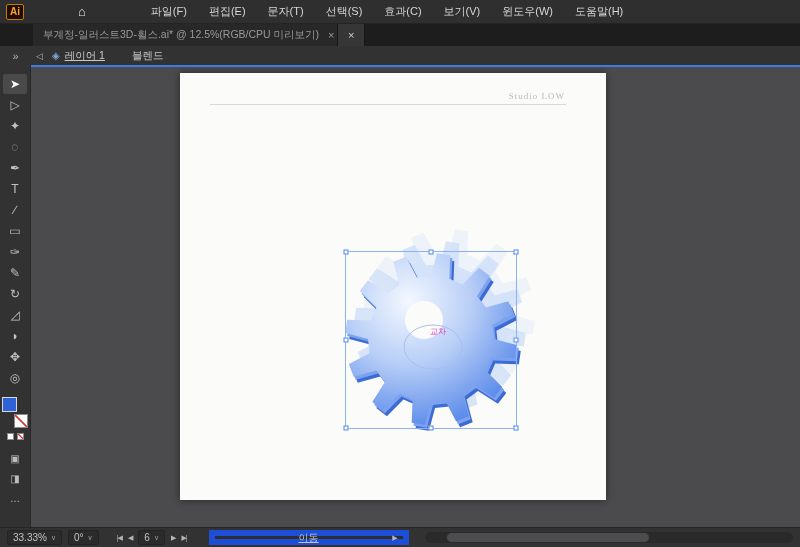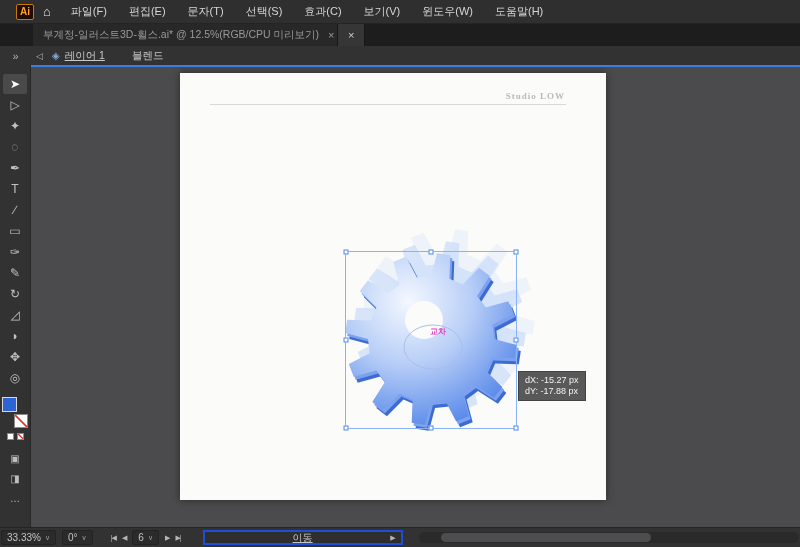--- a/index.html
+++ b/index.html
@@ -6,21 +6,21 @@
   html,body { margin:0; padding:0; }
   body {
     width:800px; height:547px; position:relative; overflow:hidden;
     background:#2f2f2f; font-family:"Liberation Sans", sans-serif;
     -webkit-font-smoothing:antialiased;
   }
 
   
   .menubar { position:absolute; top:0; left:0; right:0; height:24px;
     background:#2f2f2f; border-bottom:1px solid #242424;
-    display:flex; align-items:center; padding-left:16px; }
+    display:flex; align-items:center; padding-left:6px;gap:45px; }
   .logo { color:#ffa033; border:1px solid #c97a00; background:#1e0d00;
     font-weight:bold; font-size:10px; height:16px; line-height:14px;
     padding:0 3px; border-radius:2px; }
   .home { color:#e3e3e3; font-size:13px; margin:0 9px; }
   .menu-item { color:#d6d6d6; font-size:11px; padding:0 11px; line-height:23px; cursor:default; }
 
   
   .tabbar { position:absolute; top:24px; left:0; right:0; height:22px;
     background:#1d1d1d; display:flex; align-items:stretch; padding-left:33px; }
   .tab { display:flex; align-items:center; gap:9px; padding:0 10px;
@@ -54,47 +54,47 @@
   .mini-swatches { display:flex; gap:3px; margin-top:5px; }
   .mini { width:7px; height:7px; border:1px solid #8a8a8a; background:#fff; }
   .mini.none { background:linear-gradient(to top right,#fff 38%,#dd3030 46%,#dd3030 58%,#fff 64%); }
   .modes { margin-top:11px; display:flex; flex-direction:column; gap:4px; align-items:center; }
   .mode { width:22px; height:16px; line-height:16px; text-align:center; color:#bdbdbd; font-size:10px; }
 
   
   .canvas { position:absolute; left:31px; top:65px; right:0; bottom:20px;
     background:#4b4b4d; border-top:2px solid #3d7ce2; overflow:hidden; }
   .artboard { position:absolute; left:149px; top:6px; width:426px; height:427px;
-    background:#fbfbf9; box-shadow:0 0 8px rgba(0,0,0,.45);font-weight:bold; }
+    background:#fbfbf9; box-shadow:0 0 8px rgba(0,0,0,.45); }
   .brand-line { position:absolute; left:30px; top:31px; width:356px; height:1px; background:#d9d9db; }
   .brand-text { position:absolute; right:41px; top:18px; font-size:9px; color:#b9b9bf;
     font-family:"Liberation Serif", serif; letter-spacing:1px; }
   .artboard-svg { position:absolute; left:0; top:0; width:426px; height:427px; }
 
   .selection-box { position:absolute; left:314px; top:184px; width:172px; height:178px;
     border:1px solid #8ab2f5; }
   .handle { position:absolute; width:5px; height:5px; background:#fff;
     border:1px solid #4b86e8; transform:translate(-50%,-50%); }
 
   .measure-tip { position:absolute; left:487px; top:304px; background:#595959;
     border:1px solid #434343; color:#f2f2f2; font-size:9px; line-height:11px;
     padding:3px 6px; white-space:nowrap; }
 
   
   .statusbar { position:absolute; left:0; right:0; bottom:0; height:20px;
     background:#323232; border-top:1px solid #242424; display:flex;
-    align-items:center; font-size:10px; color:#c4c4c4; padding:0 1px; gap:6px; }
+    align-items:center; font-size:10px; color:#c4c4c4; padding:0 7px; gap:6px; }
   .sb-field { display:flex; align-items:center; gap:4px; padding:1px 5px;
     background:#2b2b2b; border:1px solid #232323; border-radius:2px; height:15px; }
   .sb-chevron { font-size:7px; color:#9a9a9a; }
   .sb-nav { display:flex; align-items:center; gap:6px; margin-left:12px; }
   .nv { font-size:7px; color:#b5b5b5; letter-spacing:-1px; }
   .sb-status { width:200px; height:15px; margin-left:16px; position:relative;
     display:flex; align-items:center; justify-content:center;
-    background:#2e2e2e; border:2px solid #1d4ed8;text-decoration:underline; }
+    background:#2e2e2e; border:6px solid #1d4ed8;text-decoration:underline; }
   .sb-popup { position:absolute; right:5px; font-size:7px; color:#b5b5b5; }
   .sb-scroll { flex:1; height:11px; margin-left:10px; background:#2a2a2a;
     border-radius:6px; position:relative; }
   .sb-thumb { position:absolute; left:6%; top:1px; bottom:1px; width:55%;
     background:#4d4d4f; border-radius:5px; }
 </style>
 </head>
 <body>
 
 <header class="menubar">
@@ -190,24 +190,20 @@
       <div class="handle" style="left: 0%; top: 0%;"></div>
       <div class="handle" style="left: 50%; top: 0%;"></div>
       <div class="handle" style="left: 100%; top: 0%;"></div>
       <div class="handle" style="left: 0%; top: 50%;"></div>
       <div class="handle" style="left: 100%; top: 50%;"></div>
       <div class="handle" style="left: 0%; top: 100%;"></div>
       <div class="handle" style="left: 50%; top: 100%;"></div>
       <div class="handle" style="left: 100%; top: 100%;"></div>
     </div>
 
-  <div class="measure-tip">
-    <div>dX: -15.27 px</div>
-    <div>dY: -17.88 px</div>
-  </div>
 </div>
 
 <div class="statusbar">
   <div class="sb-field">
     <span>33.33%</span>
     <span class="sb-chevron">∨</span>
   </div>
   <div class="sb-field">
     <span>0°</span>
     <span class="sb-chevron">∨</span>

